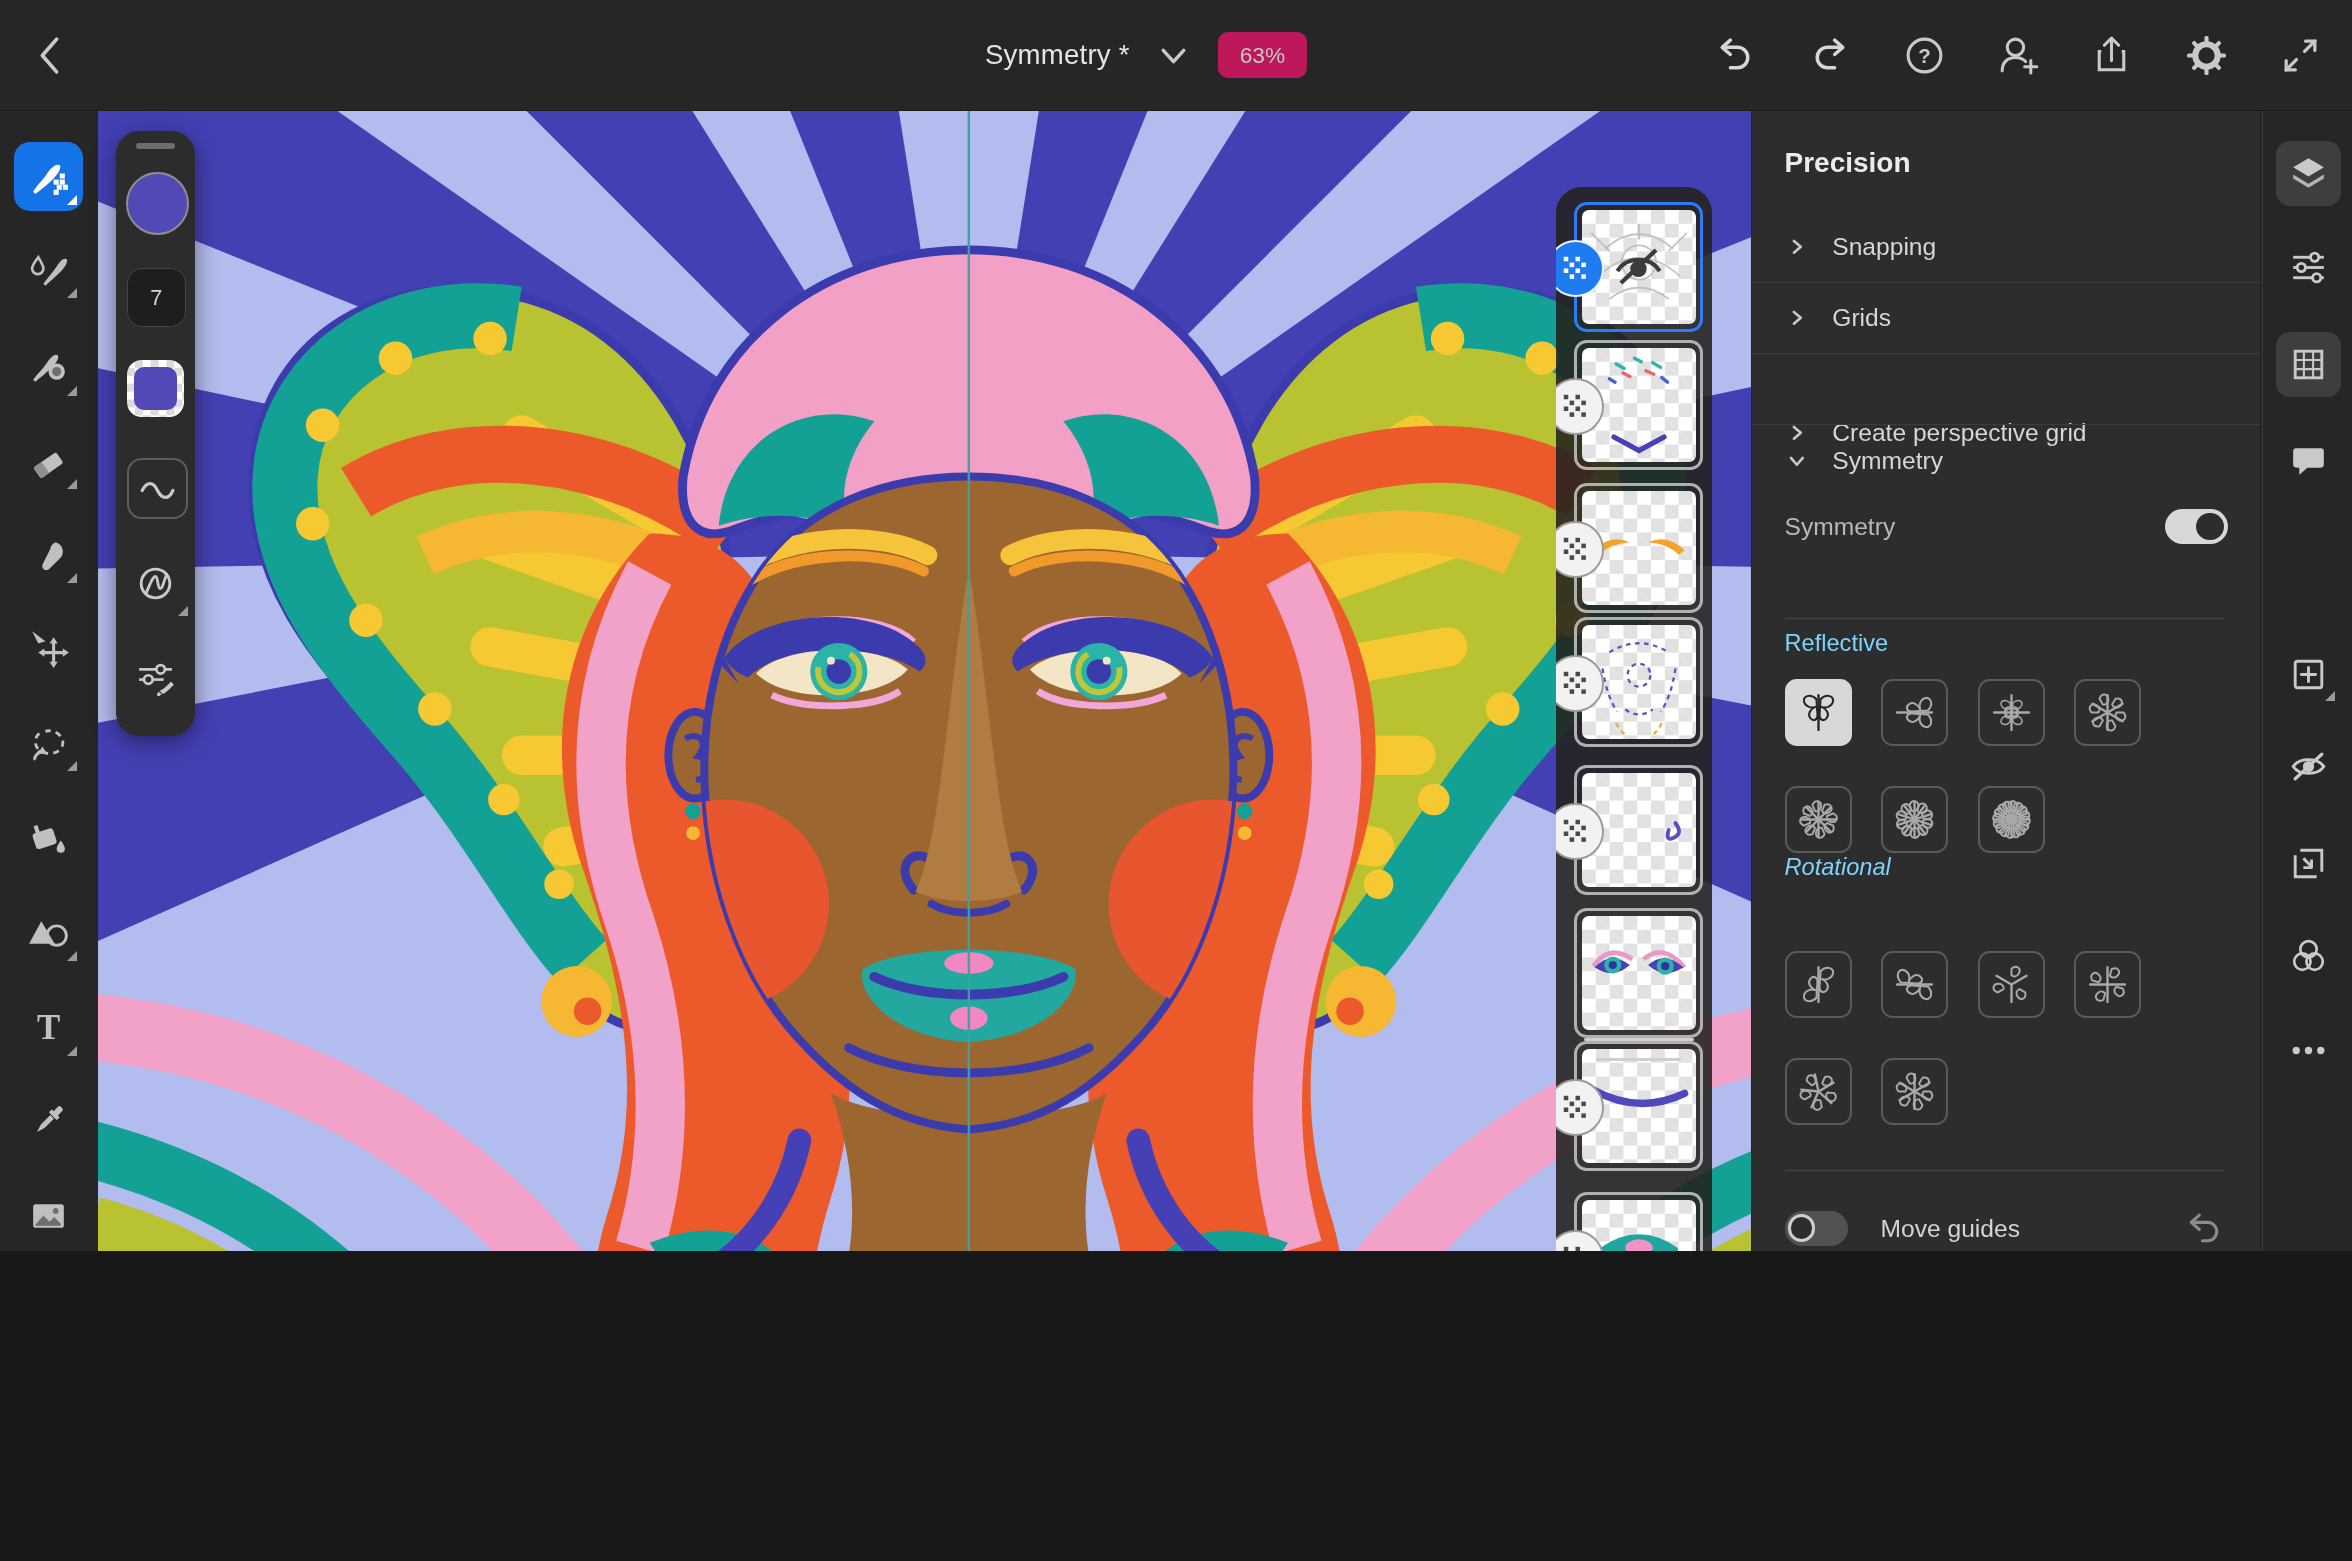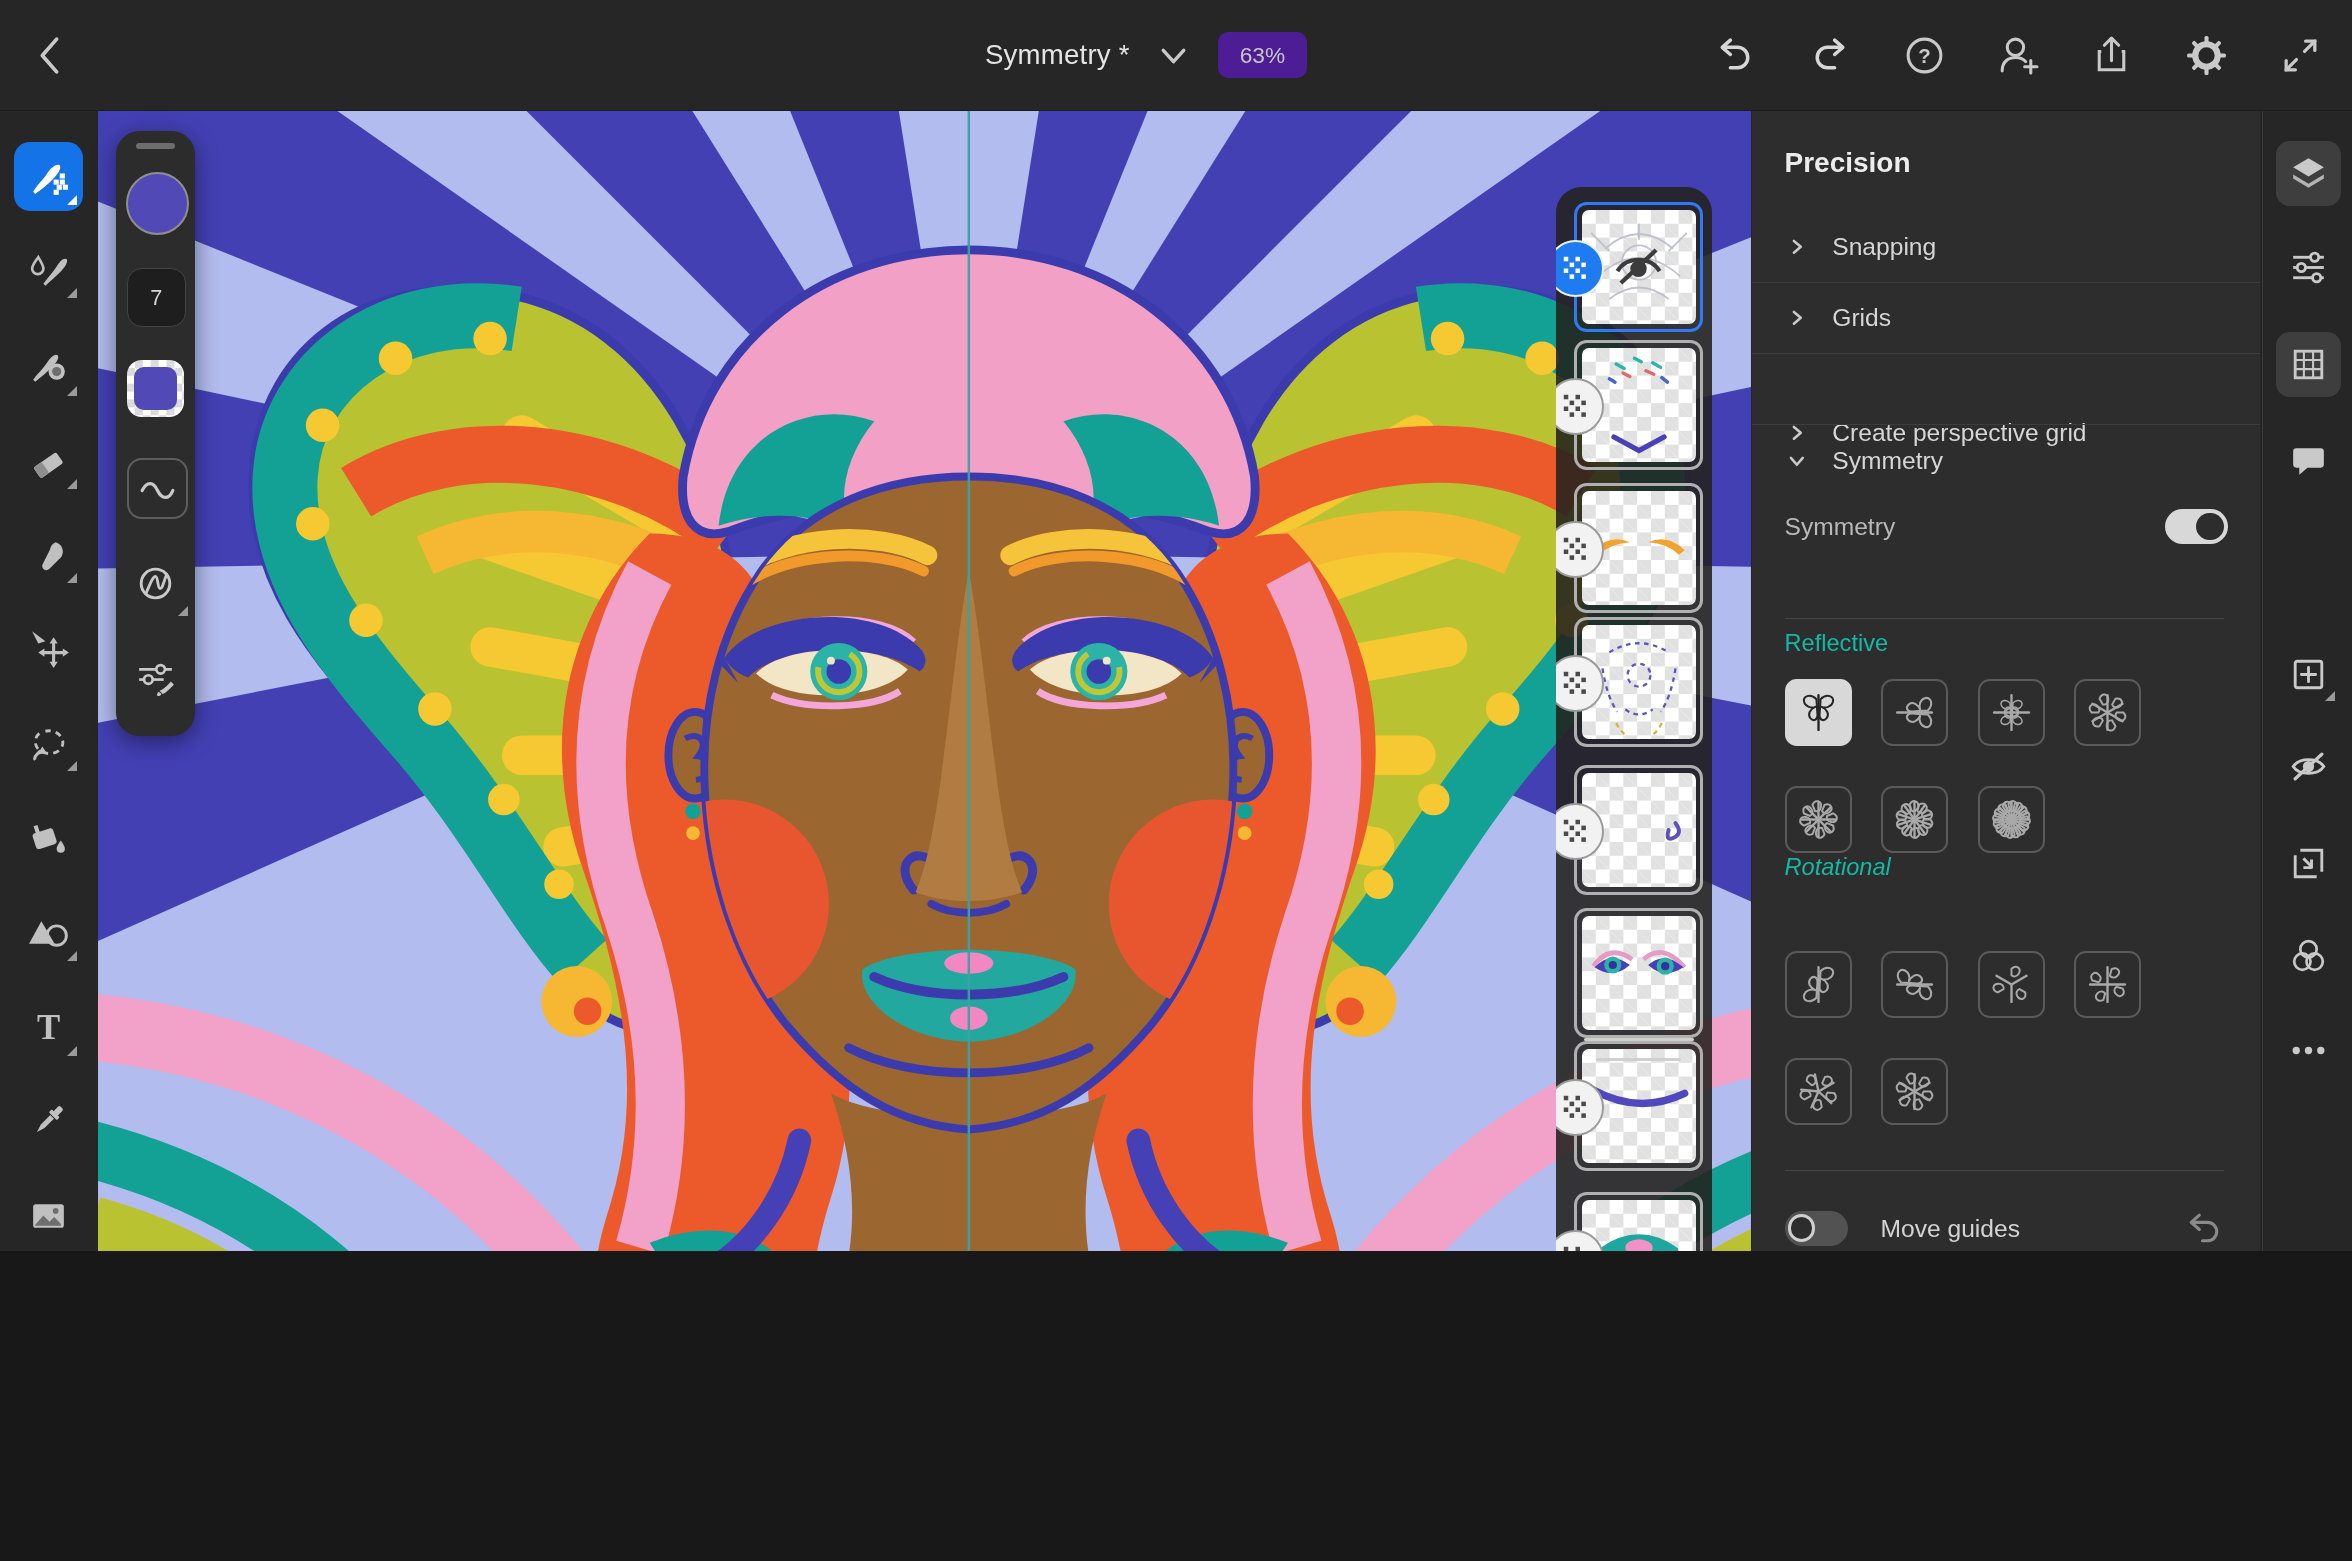--- a/index.html
+++ b/index.html
@@ -5,21 +5,21 @@
   html,body{margin:0;padding:0;background:#181818;}
   #app{position:relative;width:2352px;height:1251px;overflow:hidden;
        font-family:"Liberation Sans",sans-serif;background:#252525;}
   
   #topbar{position:absolute;left:0;top:0;width:2352px;height:110px;background:#262626;
           border-bottom:1px solid #1c1c1c;z-index:40;}
   .tb-icon{position:absolute;top:32.5px;width:45px;height:45px;display:flex;align-items:center;justify-content:center;}
   #back-btn{left:27.6px;}
   #title-group{position:absolute;left:985px;top:0;height:110px;display:flex;align-items:center;gap:21.7px;}
   #doc-title{color:#e4e4e4;font-size:27.6px;letter-spacing:0.2px;}
-  #zoom-badge{background:#4c1d95;color:#c6c6c6;font-size:22.7px;border-radius:9.9px;padding:9.9px 21.7px;}
+  #zoom-badge{background:#be185d;color:#c6c6c6;font-size:22.7px;border-radius:9.9px;padding:9.9px 21.7px;}
   
   #toolbar{position:absolute;left:0;top:110px;width:98px;height:1451px;background:#262626;z-index:30;}
   .tool{position:absolute;left:13.8px;width:69px;height:69px;border-radius:15.8px;
         display:flex;align-items:center;justify-content:center;}
   .tool.selected{background:#1473e6;}
   .corner-tri{position:absolute;right:5.9px;bottom:5.9px;width:0;height:0;
               border-left:10.8px solid transparent;border-bottom:10.8px solid #9a9a9a;}
   .tool.selected .corner-tri{border-bottom-color:#fff;}
   #fg-color{position:absolute;left:25.6px;width:47px;height:47px;border-radius:50%;
             border:2px solid #8d8d8d;}
@@ -72,21 +72,21 @@
   .toggle{position:relative;width:63px;height:35px;border-radius:17.7px;}
   .toggle.on{background:#d8d8d8;}
   .toggle.on .knob{position:absolute;right:3.9px;top:3.9px;width:27.6px;height:27.6px;border-radius:50%;background:#2d2d2d;}
   .toggle.off{background:#525252;}
   .toggle.off .knob{position:absolute;left:3px;top:3px;width:21.7px;height:21.7px;border-radius:50%;
                     background:#2d2d2d;border:3.9px solid #cfcfcf;}
   .opt-grid{position:absolute;left:32.5px;display:flex;gap:29.6px;}
   .sym-btn{width:67px;height:67px;border-radius:11.8px;border:2px solid #5a5a5a;box-sizing:border-box;
            display:flex;align-items:center;justify-content:center;background:transparent;}
   .sym-btn.selected{background:#d8d8d8;border-color:#d8d8d8;}
-  .side-label{position:absolute;left:32.5px;color:#14b8a6;font-size:23.6px;}
+  .side-label{position:absolute;left:32.5px;color:#7dd3fc;font-size:23.6px;}
   
   #taskbar{position:absolute;left:2262px;top:110px;width:91px;height:1451px;background:#262626;
            border-left:1px solid #3a3a3a;z-index:25;}
   .task-icon{position:absolute;left:12.8px;width:65px;height:65px;border-radius:13.8px;
              display:flex;align-items:center;justify-content:center;}
   .task-icon.active{background:#3e3e3e;}
 </style>
 </head>
 <body>
 

